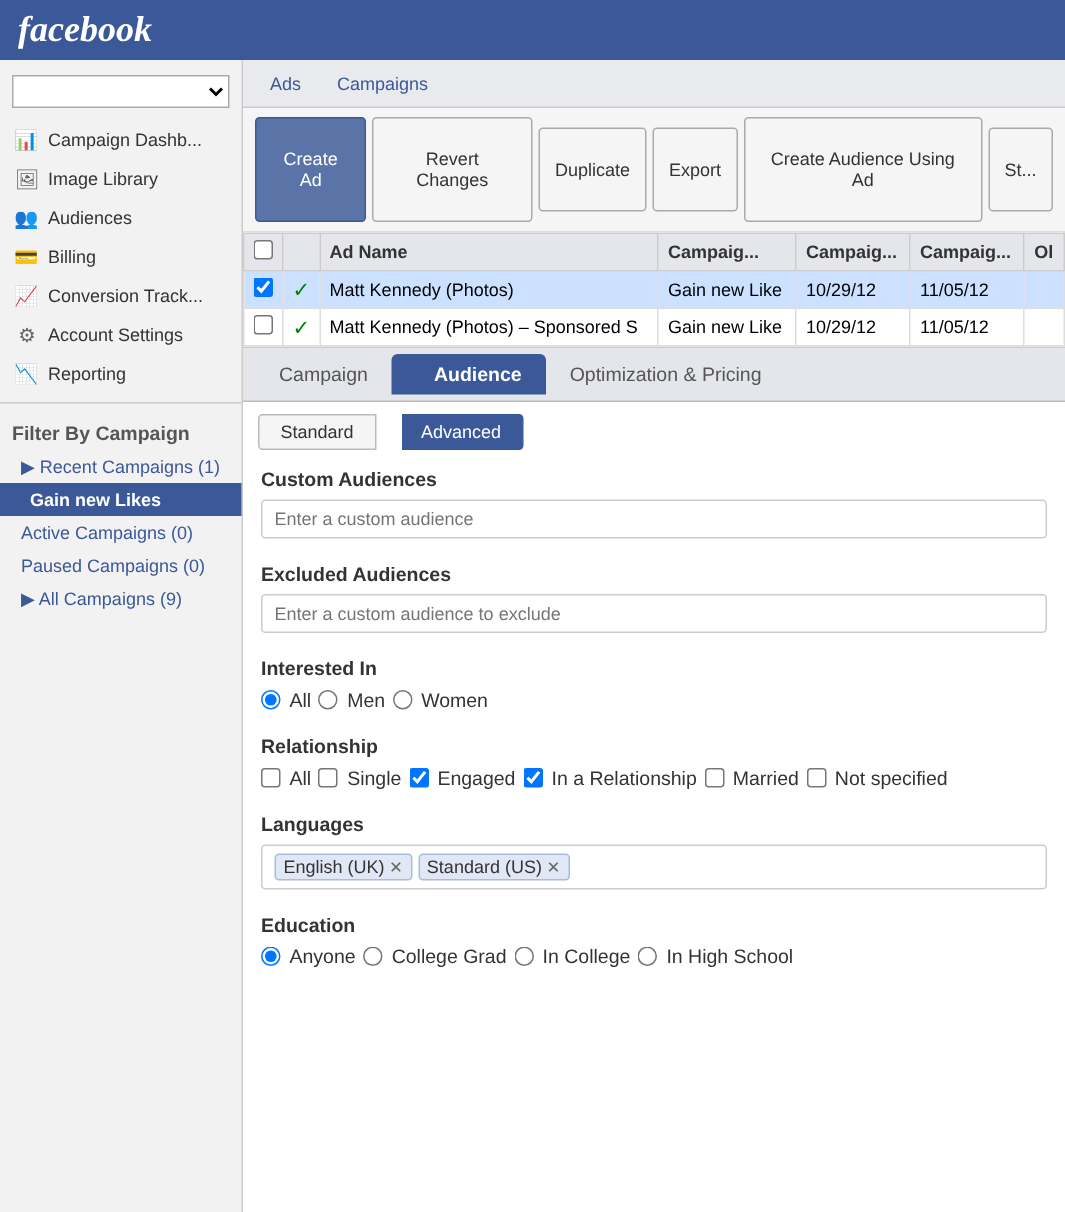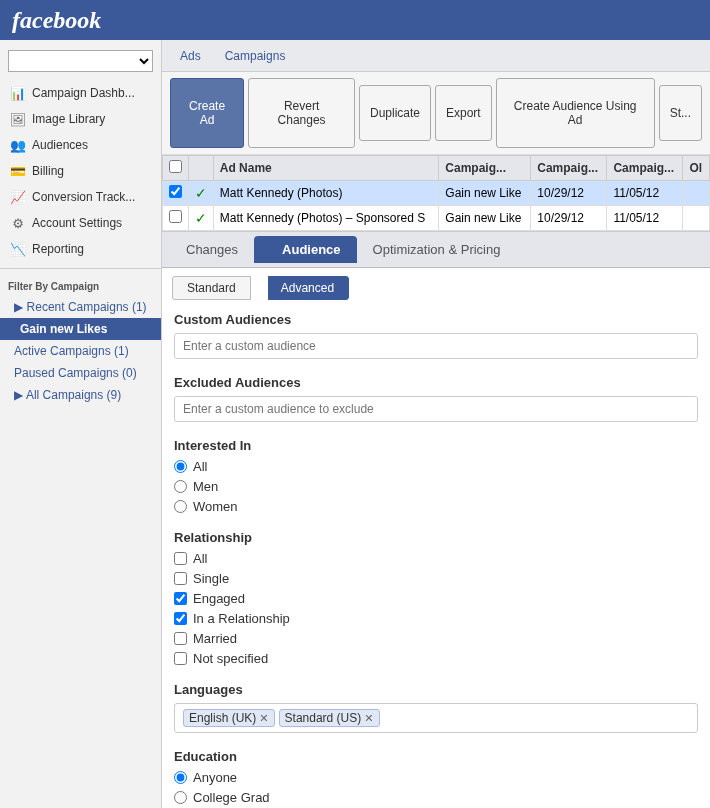--- a/index.html
+++ b/index.html
@@ -66,21 +66,21 @@
       color: #666;
       font-size: 13px;
     }
 
     .sidebar-divider {
       border-top: 1px solid #ccc;
       margin: 6px 0;
     }
 
     .filter-section-title {
-      font-size: 10px;
+      font-size: 13px;
       font-weight: bold;
       color: #555;
       padding: 6px 8px 4px;
     }
 
     .campaign-filter-item {
       font-size: 12px;
       padding: 4px 8px 4px 14px;
       color: #3b5998;
       cursor: pointer;
@@ -244,23 +244,23 @@
       width: 100%;
       padding: 5px 8px;
       border: 1px solid #ccc;
       border-radius: 3px;
       font-size: 12px;
       color: #999;
     }
 
     .radio-group, .checkbox-group {
       display: flex;
-      flex-direction: column;
       gap: 5px;
       margin-top: 4px;
+      align-items: flex-end;
     }
     .radio-item, .checkbox-item {
       display: flex;
       align-items: center;
       gap: 6px;
       font-size: 13px;
       color: #333;
     }
     .radio-item input, .checkbox-item input {
       margin: 0;
@@ -344,21 +344,21 @@
           <span>Reporting</span>
         </div>
       </div>
 
     <div class="sidebar-divider"></div>
 
     <div class="filter-section-title">Filter By Campaign</div>
     <div id="campaign-filters">
         <div class="campaign-filter-item">▶ Recent Campaigns (1)</div>
         <div class="campaign-filter-item active sub">Gain new Likes</div>
-        <div class="campaign-filter-item">Active Campaigns (1)</div>
+        <div class="campaign-filter-item">Active Campaigns (0)</div>
         <div class="campaign-filter-item">Paused Campaigns (0)</div>
         <div class="campaign-filter-item">▶ All Campaigns (9)</div>
       </div>
 
   </div>
 
   <div id="main">
 
     <div class="top-bar">
       <button class="tab">Ads</button>
@@ -406,21 +406,21 @@
     <td>11/05/12</td>
     <td></td>
   </tr>
           </tbody>
       </table>
     </div>
 
     <div class="panel">
 
       <div class="panel-tabs">
-        <button class="panel-tab">Changes</button>
+        <button class="panel-tab">Campaign</button>
         <button class="panel-tab active">Audience</button>
         <button class="panel-tab">Optimization &amp; Pricing</button>
       </div>
 
       <div class="subtabs">
         <button class="subtab">Standard</button>
         <button class="subtab active">Advanced</button>
       </div>
 
       <div class="panel-body">

